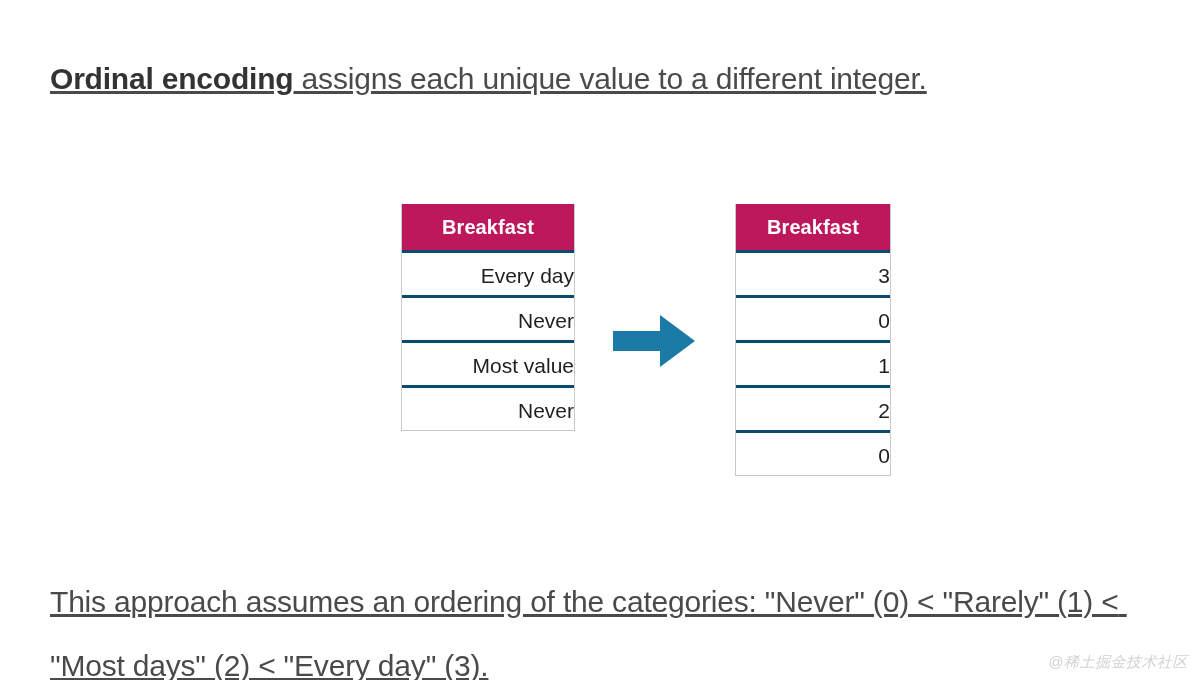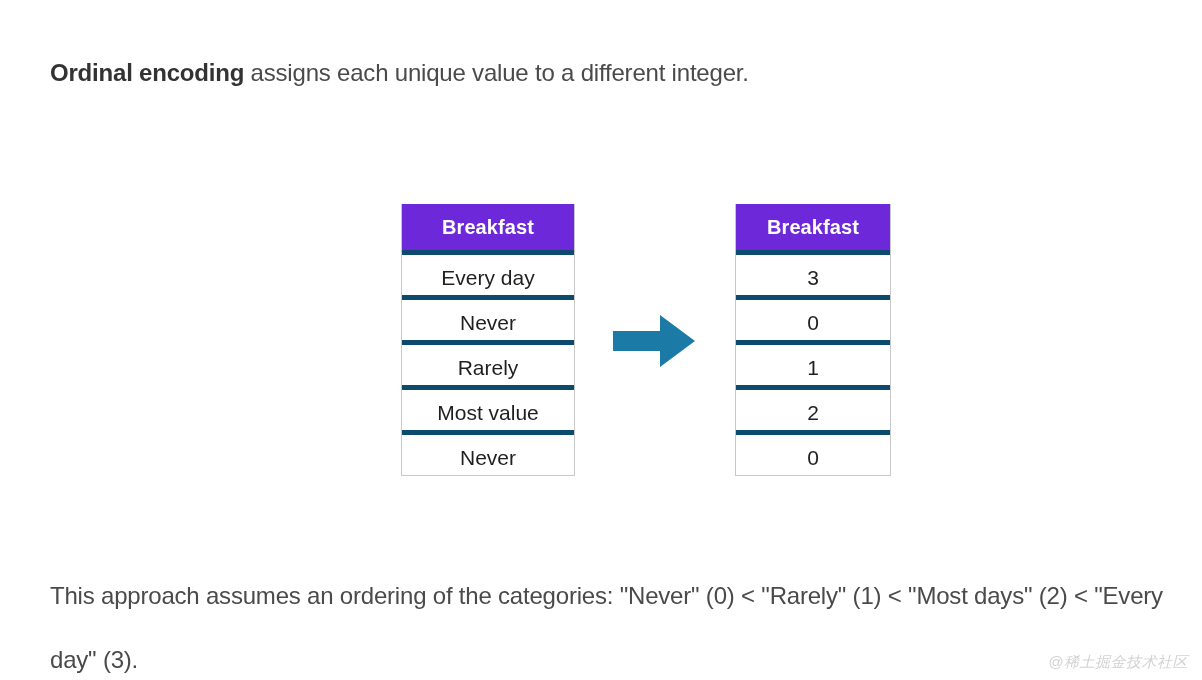--- a/index.html
+++ b/index.html
@@ -19,25 +19,26 @@
   #page {
     position: relative;
     width: 1202px;
     height: 680px;
   }
 
   
   .para {
     position: absolute;
     color: #4a4a4a;
-    font-size: 24px;
+    font-size: 30px;
     line-height: 64px;
     letter-spacing: -0.2px;
     font-weight: 400;
     white-space: pre-wrap;
+    text-decoration: underline;
   }
   .para strong {
     font-weight: 700;
     color: #333333;
   }
 
   #intro-paragraph {
     left: 50px;
     top: 17px;
     width: 1110px;
@@ -68,37 +69,37 @@
   #source-table {
     left: 401px;
     width: 174px;
   }
   #encoded-table {
     left: 735px;
     width: 156px;
   }
 
   .enc-header {
-    background: #6d28d9;
+    background: #be185d;
     color: #ffffff;
     font-weight: 700;
     font-size: 20px;
     height: 46px;
     line-height: 46px;
     text-align: center;
     letter-spacing: 0.1px;
   }
 
   .enc-row {
     height: 45px;
     line-height: 45px;
-    text-align: center;
+    text-align: right;
     font-size: 21px;
     color: #1f1f1f;
-    border-top: 5px solid #0c4a6e;
+    border-top: 3px solid #0c4a6e;
     box-sizing: border-box;
   }
   .enc-row:first-of-type {
     border-top: none;
   }
 
   
   #transform-arrow {
     position: absolute;
     left: 611px;
@@ -125,21 +126,20 @@
 <div id="page">
 
   <p class="para" id="intro-paragraph"><strong>Ordinal encoding</strong><span> assigns each unique value to a different integer.</span></p>
 
   <div id="figure">
 
     <div class="enc-table" id="source-table">
       <div class="enc-header">Breakfast</div>
       <div class="enc-row">Every day</div>
       <div class="enc-row">Never</div>
-      <div class="enc-row">Rarely</div>
       <div class="enc-row">Most value</div>
       <div class="enc-row">Never</div>
     </div>
 
     <svg id="transform-arrow" viewBox="0 0 86 58">
       <path d="M2 19 L49 19 L49 3 L84 29 L49 55 L49 39 L2 39 Z" fill="#1b7ba6"></path>
     </svg>
 
     <div class="enc-table" id="encoded-table">
       <div class="enc-header">Breakfast</div>

